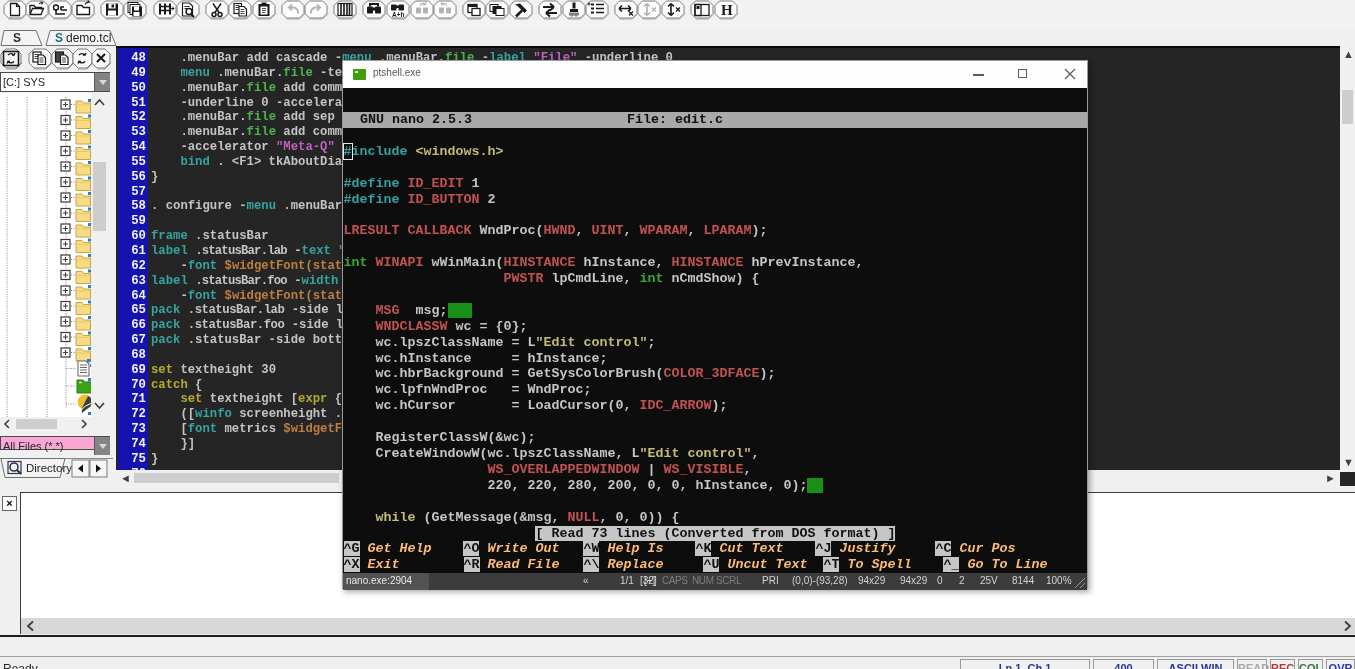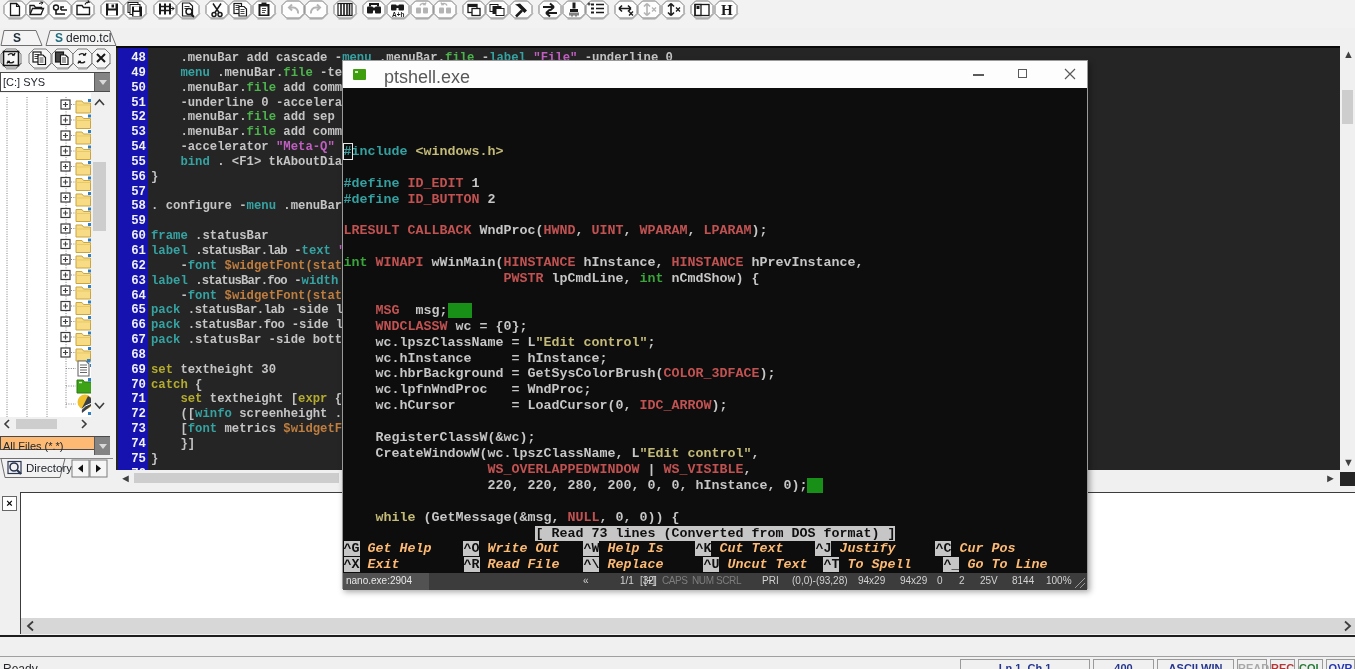--- a/index.html
+++ b/index.html
@@ -386,21 +386,21 @@
           <rect x="88" y="319" width="3" height="3" fill="#2e7ec4"></rect>
           <rect x="91" y="0" width="17" height="324" fill="#f0f0f0"></rect>
           <rect x="93" y="69" width="13" height="69" fill="#cdcdcd"></rect>
           <path d="M95,12 l4.5,-5 4.5,5" fill="none" stroke="#3c3c3c" stroke-width="1.6"></path>
           <path d="M95,310 l4.5,5 4.5,-5" fill="none" stroke="#3c3c3c" stroke-width="1.6"></path>
           <rect x="0" y="324" width="108" height="14" fill="#f0f0f0"></rect>
           <rect x="16" y="326" width="41" height="10" fill="#cdcdcd"></rect>
           <path d="M9,327 l-4,4 4,4" fill="none" stroke="#3c3c3c" stroke-width="1.6"></path>
           <path d="M82,327 l4,4 -4,4" fill="none" stroke="#3c3c3c" stroke-width="1.6"></path>
         </svg></div>
-      <div class="abs" style="left:0;top:390px;width:110px;height:14px;border:1px solid #4a4a4a;background:#fdba74;">
+      <div class="abs" style="left:0;top:390px;width:110px;height:14px;border:1px solid #4a4a4a;background:#f9a8d4;">
         <div class="abs" style="left:2px;top:3px;font-size:11px;color:#23272e;white-space:nowrap;">All Files (*.*)</div>
         <div class="abs" style="left:93px;top:0px;width:16px;height:18px;background:#848484;border-left:1px solid #5a5a5a;"><svg width="16" height="18">
             <path d="M4,7 l4,5 4,-5 z" fill="#d9d9d9"></path>
           </svg></div>
       </div>
       <div class="abs" style="left:0;top:412px;width:113px;height:26px;">
 <svg width="113" height="26">
 <path d="M0,0.5 H113" stroke="#8a8a8a" stroke-width="1"></path>
 <path d="M1,0.5 L65,0.5 L60,19.5 L5,19.5 Z" fill="#f2f2f2" stroke="#6f6f6f" stroke-width="1"></path>
 <circle cx="14" cy="9" r="4" fill="none" stroke="#2a3550" stroke-width="1.6"></circle>
@@ -507,28 +507,32 @@
     <div class="abs sbox" style="left:1237px;width:30px;color:#a8a8a8;">READ</div>
     <div class="abs sbox" style="left:1270px;width:25px;color:#b03838;">REC</div>
     <div class="abs sbox" style="left:1298px;width:25px;color:#2a7a3a;">COL</div>
     <div class="abs sbox" style="left:1326px;width:29px;color:#2636b0;">OVR</div>
   </div>
 
   <div id="term">
     <div id="ttitle">
       <div class="abs" style="left:10px;top:8px;width:13px;height:11px;background:#3f9e0d;border-radius:1px;"></div>
       <div class="abs" style="left:12px;top:10px;width:3px;height:2px;background:#cfe8c0;"></div>
-      <div class="abs" style="left:41px;top:6px;font-size:18px;color:#595959;">ptshell.exe</div>
+      <div class="abs" style="left:30px;top:6px;font-size:10px;color:#595959;">ptshell.exe</div>
       <div class="abs" style="left:630px;top:13px;width:11px;height:1.5px;background:#5a5a5a;"></div>
       <div class="abs" style="left:675px;top:8px;width:9px;height:9px;border:1px solid #5a5a5a;"></div>
       <svg class="abs" style="left:721px;top:7px;" width="12" height="12">
           <path d="M1 1 L11 11 M11 1 L1 11" stroke="#5a5a5a" stroke-width="1.2"></path>
         </svg>
     </div>
     <div id="nano">
+      <div id="nhead">
+          <span class="abs" style="left:17px;top:0;color:#101010;">GNU nano 2.5.3</span>
+          <span class="abs" style="left:284px;top:0;color:#101010;">File: edit.c</span>
+        </div>
       <div id="npre">
 <span style="outline:1px solid #e8e8e8;"><span class="t">#</span></span><span class="t">include</span> <span class="y">&lt;windows.h&gt;</span>
 
 <span class="t">#define</span> <span class="k">ID_EDIT</span> 1
 <span class="t">#define</span> <span class="k">ID_BUTTON</span> 2
 
 <span class="k">LRESULT CALLBACK</span> WndProc(<span class="k">HWND</span>, <span class="k">UINT</span>, <span class="k">WPARAM</span>, <span class="k">LPARAM</span>);
 
 <span class="g">int</span> <span class="k">WINAPI</span> wWinMain(<span class="k">HINSTANCE</span> hInstance, <span class="k">HINSTANCE</span> hPrevInstance,
                     <span class="k">PWSTR</span> lpCmdLine, <span class="g">int</span> nCmdShow) {

